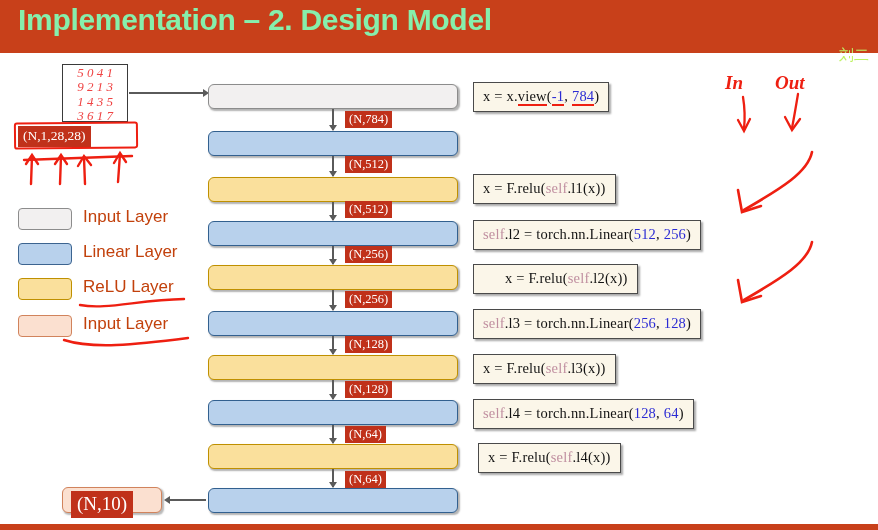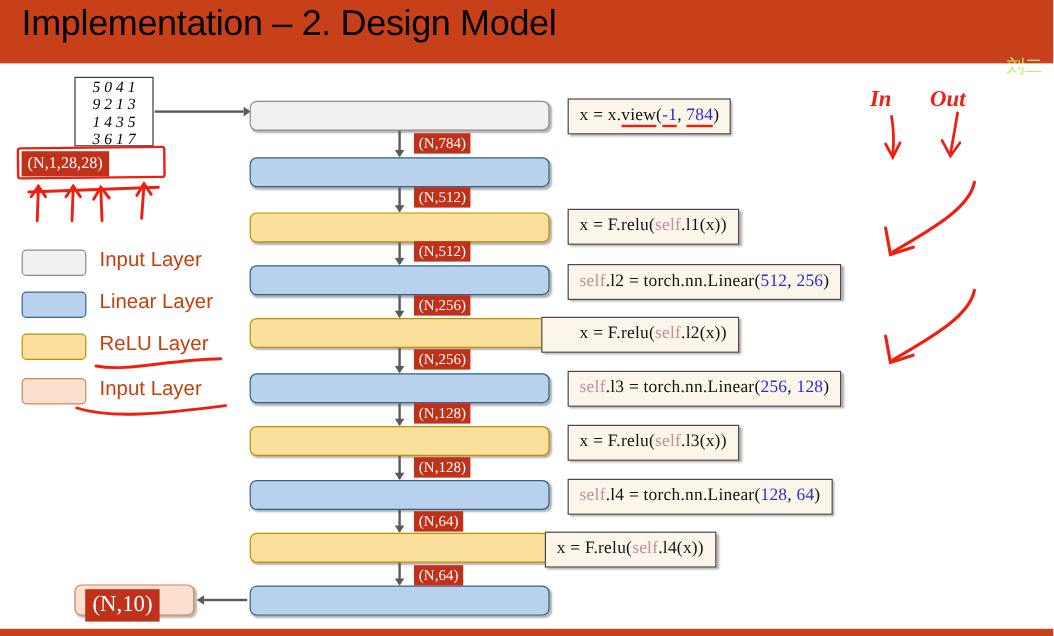--- a/index.html
+++ b/index.html
@@ -17,22 +17,22 @@
   }
 
   
   #header {
     position: absolute; left: 0; top: 0;
     width: 878px; height: 53px;
     background: #c8401a;
   }
   #header-title {
     position: absolute; left: 18px; top: 3px;
-    font-size: 30px; font-weight: 400;
-    color: #000000;
+    font-size: 30px; font-weight: 700;
+    color: #86efac;
     letter-spacing: -0.3px;
     white-space: nowrap;
   }
   #header-author {
     position: absolute; right: 9px; top: 22px;
     font-size: 15px; color: #bef264;
     white-space: nowrap;
     margin-top: 24px;
   }
   #header-underline {
@@ -49,21 +49,21 @@
     border: 1px solid #3a3a3a;
     overflow: hidden;
   }
   .digit-row {
     display: flex; justify-content: space-around;
     align-items: center;
     height: 14.5px;
     font-family: "Liberation Serif", serif;
     font-size: 13px;
     font-style: italic;
-    color: #000000;
+    color: #ef4444;
     line-height: 1;
     padding: 0 3px;
   }
 
   
   .shape-badge {
     position: absolute;
     background: #c0311a;
     color: #ffffff;
     font-family: "Liberation Serif", serif;
@@ -320,37 +320,37 @@
 
 
   <div class="code-box" style="left:473px; top:174px;">
     x = F.relu(<span class="slf">self</span>.l1(x))
   </div>
 
   <div class="code-box" style="left:473px; top:220px;">
     <span class="slf">self</span>.l2 = torch.nn.Linear(<span class="num">512</span>, <span class="num">256</span>)
   </div>
 
-  <div class="code-box" style="left:451px; top:264px;padding-left:31px;">
+  <div class="code-box" style="left:473px; top:264px;padding-left:31px;">
     x = F.relu(<span class="slf">self</span>.l2(x))
   </div>
 
   <div class="code-box" style="left:473px; top:309px;">
     <span class="slf">self</span>.l3 = torch.nn.Linear(<span class="num">256</span>, <span class="num">128</span>)
   </div>
 
   <div class="code-box" style="left:473px; top:354px;">
     x = F.relu(<span class="slf">self</span>.l3(x))
   </div>
 
   <div class="code-box" style="left:473px; top:399px;">
     <span class="slf">self</span>.l4 = torch.nn.Linear(<span class="num">128</span>, <span class="num">64</span>)
   </div>
 
-  <div class="code-box" style="left:454px; top:443px;font-family:Liberation Serif, serif;">
+  <div class="code-box" style="left:478px; top:443px;font-family:Liberation Serif, serif;">
     x = F.relu(<span class="slf">self</span>.l4(x))
   </div>
 
 
   <div class="hand-text" style="left:725px; top:72px;">In</div>
   <div class="hand-text" style="left:775px; top:72px;">Out</div>
 
   <svg class="hand-svg" style="left:730px; top:95px;" width="36" height="42">
     <g stroke="#ee1f11" stroke-width="2.3" fill="none" stroke-linecap="round">
       <path d="M13,2 C15,14 15,24 14,34"></path>

